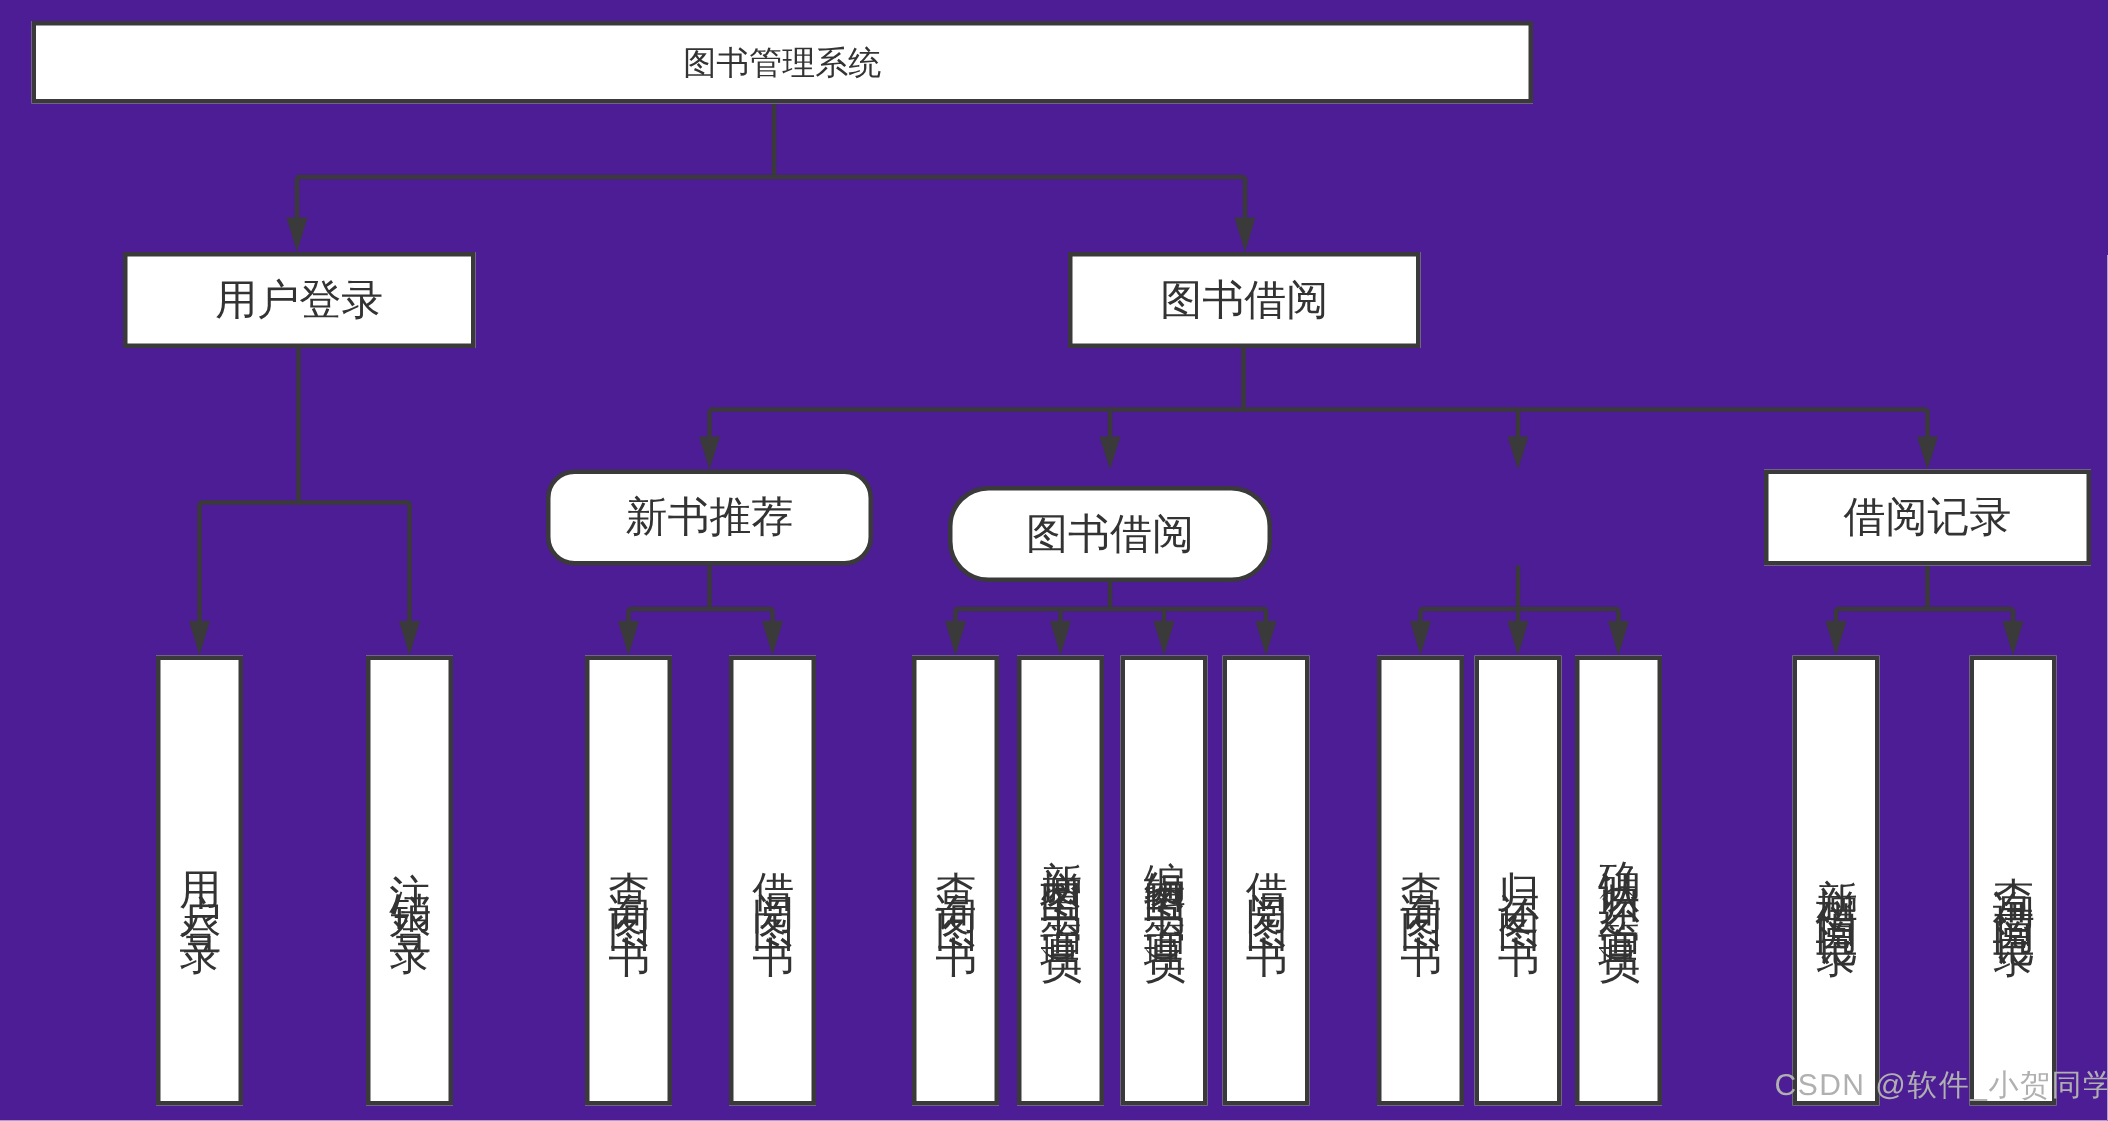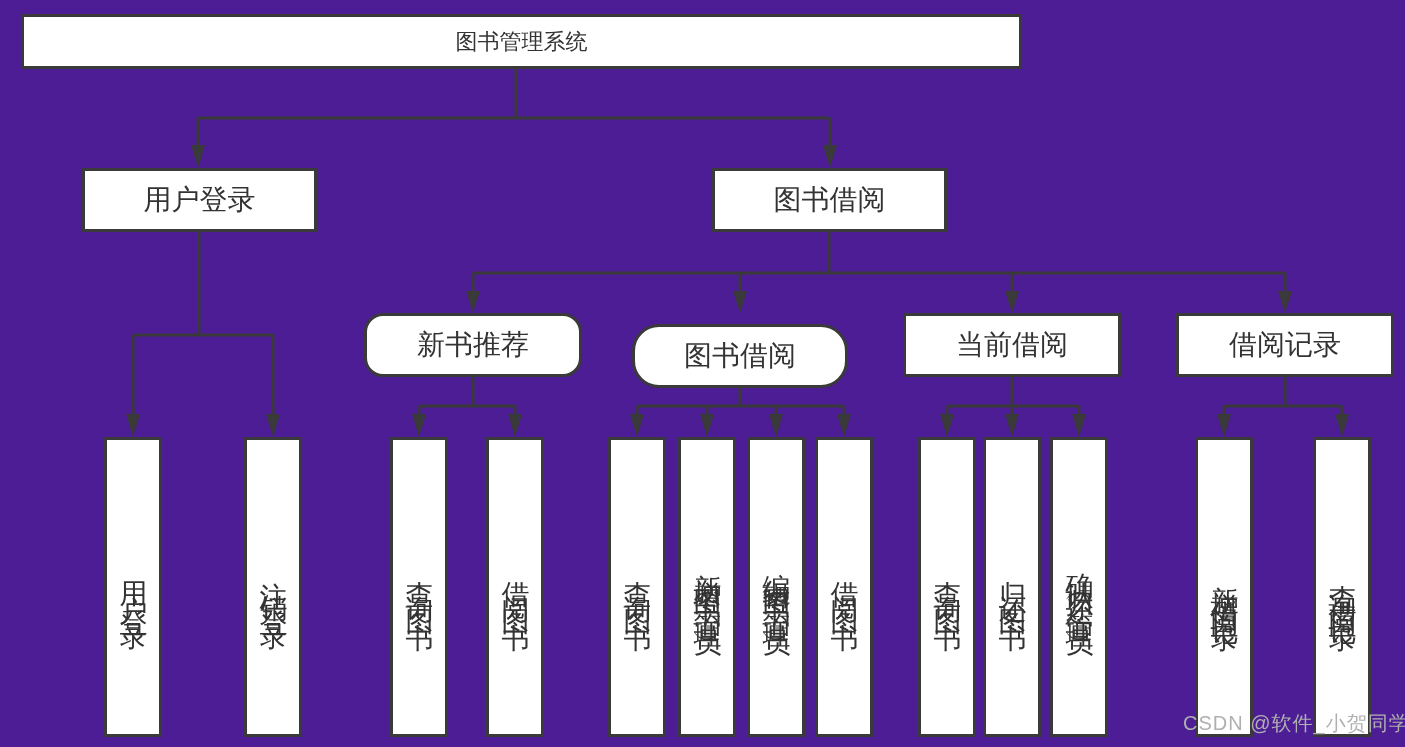--- a/index.html
+++ b/index.html
@@ -122,23 +122,20 @@
   <div class="node" style="left:712px;top:168px;width:235px;height:64px;">
     <span>图书借阅</span>
   </div>
 
   <div class="node" style="left:364px;top:313px;width:218px;height:64px;border-radius:19px;">
     <span>新书推荐</span>
   </div>
   <div class="node" style="left:632px;top:324px;width:216px;height:64px;border-radius:27px;">
     <span>图书借阅</span>
   </div>
-  <div class="node" style="left:903px;top:313px;width:218px;height:64px;">
-    <span>当前借阅</span>
-  </div>
   <div class="node" style="left:1176px;top:313px;width:218px;height:64px;">
     <span>借阅记录</span>
   </div>
 
   <div class="node leaf" style="left:104px;">
     <span class="vtext">用户登录</span>
   </div>
   <div class="node leaf" style="left:244px;">
     <span class="vtext">注销登录</span>
   </div>

